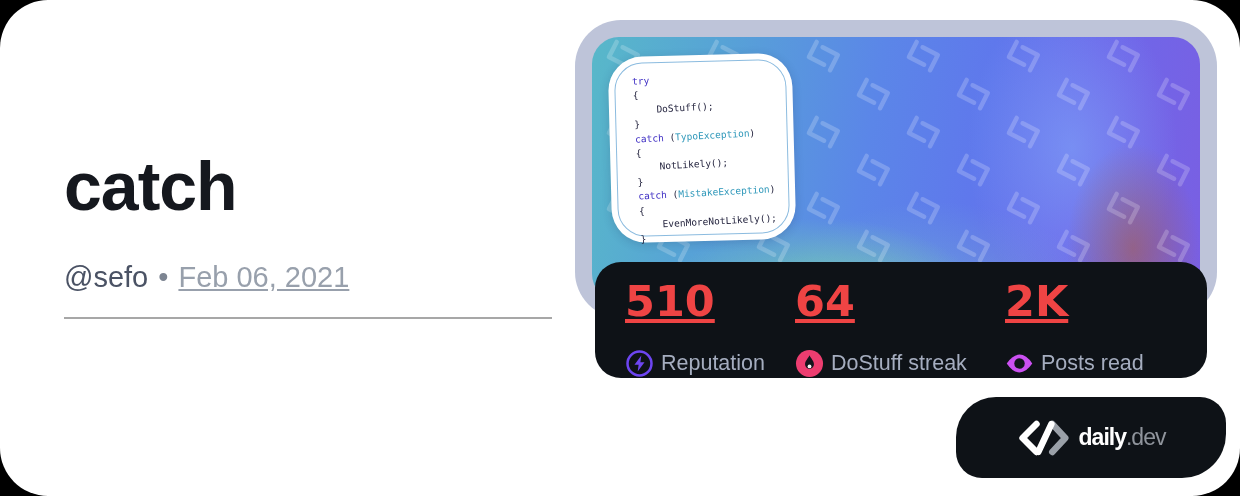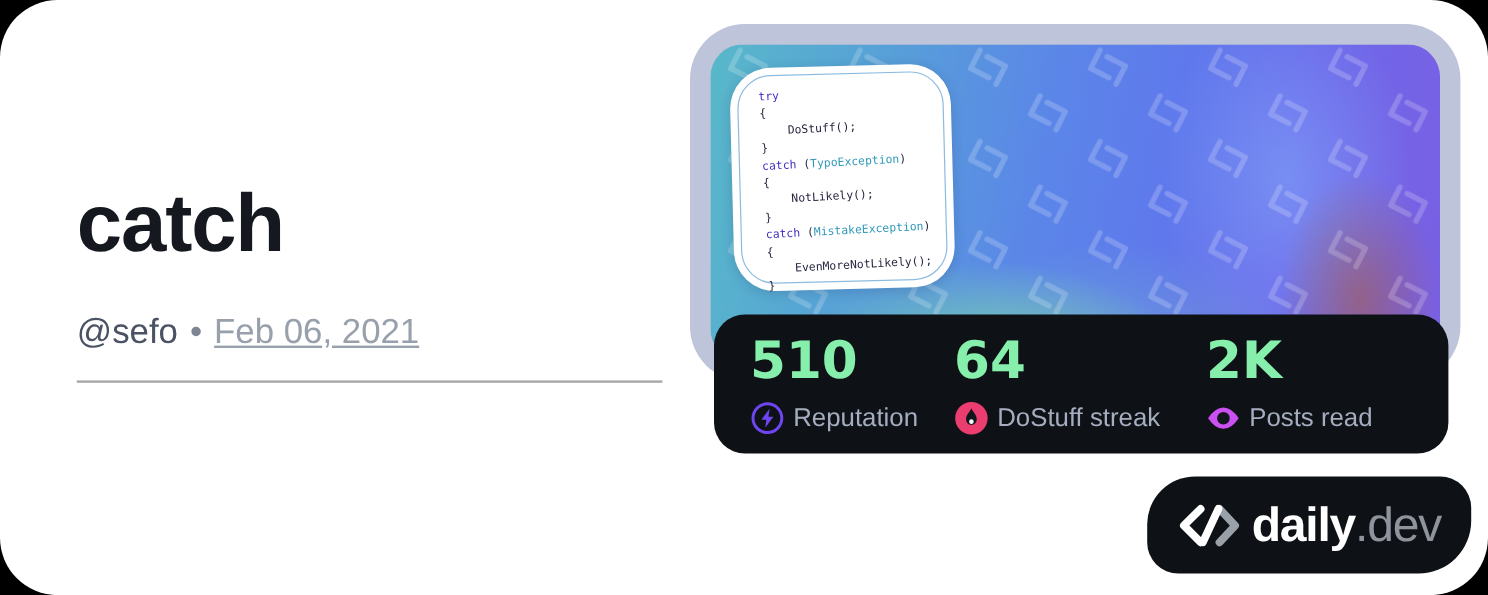--- a/index.html
+++ b/index.html
@@ -56,33 +56,33 @@
   .tok-kw{color:#3f2fc4;}
   .tok-ty{color:#2f98ba;}
   .tok-p{color:#262640;}
   
   .stats-bar{
     position:absolute;left:595px;top:262px;width:612px;height:116px;
     background:#0e1217;border-radius:26px;
   }
   .stat{position:absolute;top:18px;}
   .stat-value{
-    font-family:"DejaVu Sans",sans-serif;font-size:43px;font-weight:700;color:#86efac;line-height:1;
+    font-family:"DejaVu Sans",sans-serif;font-size:43px;font-weight:700;color:#ef4444;line-height:1;text-decoration:underline;
   }
-  .stat-label-row{display:flex;align-items:center;margin-top:11px;}
+  .stat-label-row{display:flex;align-items:center;margin-top:26px;}
   .stat-icon{width:29px;height:29px;display:inline-block;}
   .stat-label{font-size:21.5px;color:#a5adbf;margin-left:7px;white-space:nowrap;}
   
   .brand-badge{
     position:absolute;left:956px;top:397px;width:270px;height:81px;
     background:#0e1217;border-radius:40px 26px 44px 26px;
     display:flex;align-items:center;justify-content:center;
   }
   .brand-logo{width:52px;height:38px;margin-right:10px;}
-  .brand-word{font-size:40px;letter-spacing:-1px;line-height:1;white-space:nowrap;}
+  .brand-word{font-size:23px;letter-spacing:-1px;line-height:1;white-space:nowrap;}
   .brand-name{color:#ffffff;font-weight:700;}
   .brand-tld{color:#8f949c;font-weight:400;}
 </style>
 </head>
 <body>
 
 <div class="screenshot">
 
   <div class="profile-name">catch</div>
   <div class="profile-sub">

